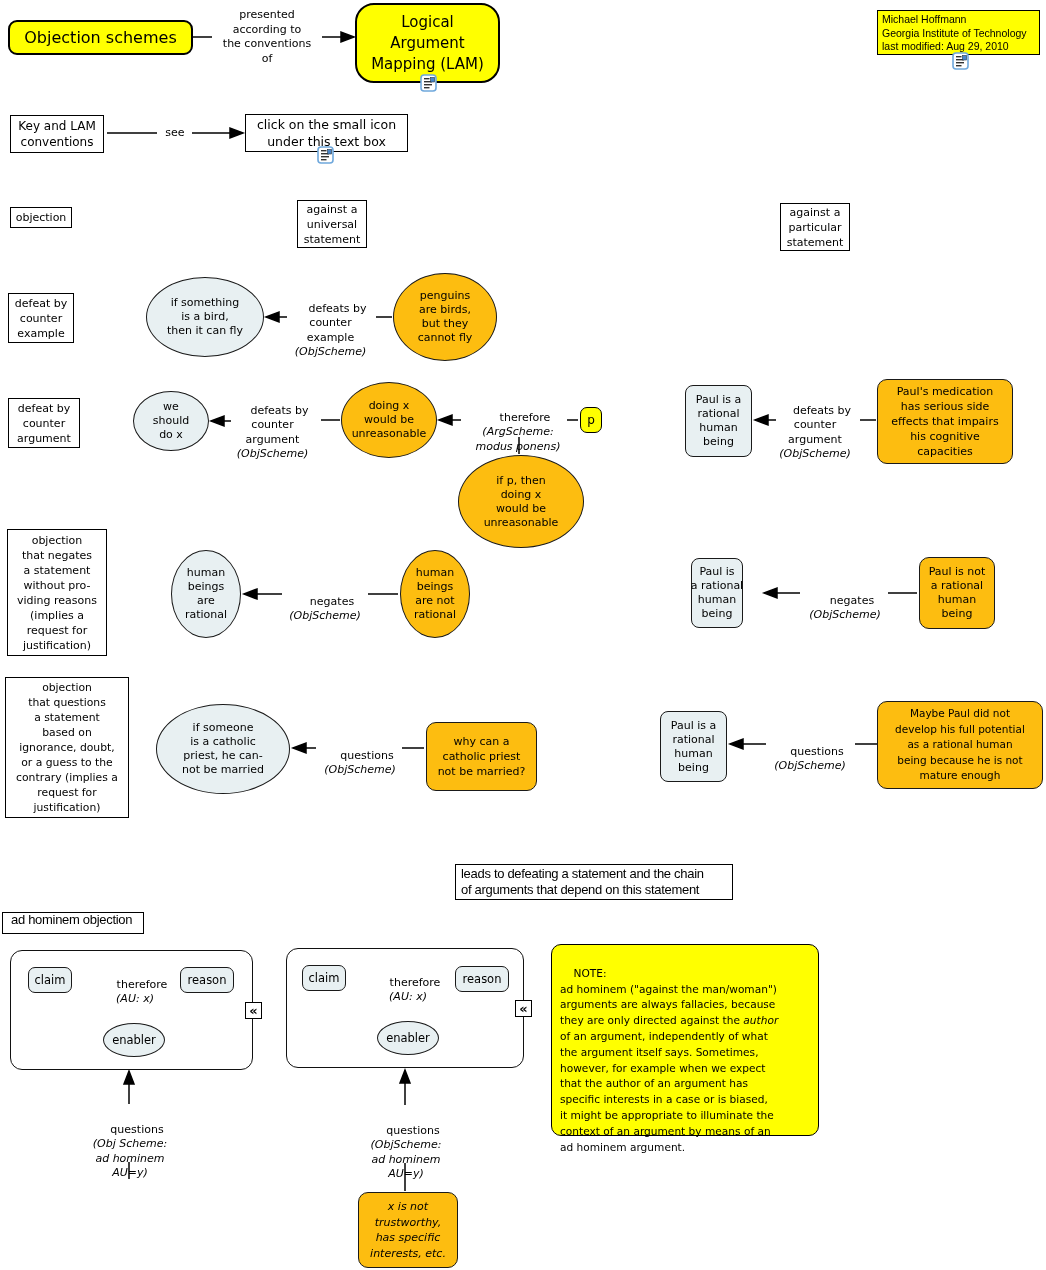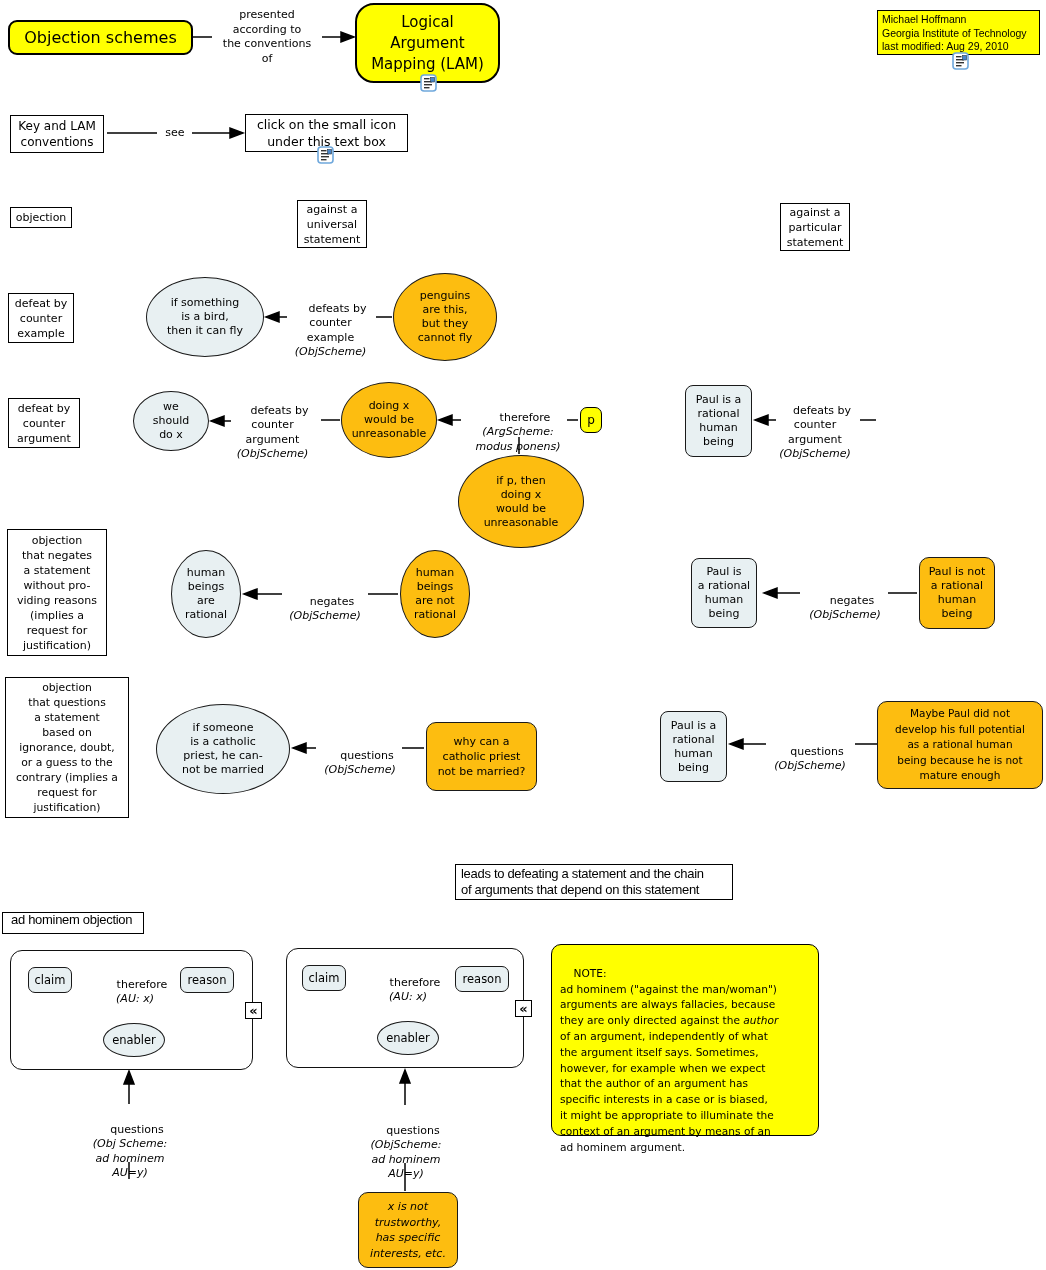--- a/index.html
+++ b/index.html
@@ -151,21 +151,21 @@
 example</div>
   <div class="n blue-e" style="left:146px;top:277px;width:118px;height:80px;">if something
 is a bird,
 then it can fly</div>
   <div class="lbl" style="left:288px;top:287px;width:85px;">
     <span>defeats by
 counter
 example</span><span class="scheme">(ObjScheme)</span>
   </div>
   <div class="n orange-e" style="left:393px;top:273px;width:104px;height:88px;">penguins
-are this,
+are birds,
 but they
 cannot fly</div>
 
   <div class="n wbox" style="left:8px;top:398px;width:72px;height:50px;line-height:15px;">defeat by
 counter
 argument</div>
   <div class="n blue-e" style="left:133px;top:391px;width:76px;height:60px;">we
 should
 do x</div>
   <div class="lbl" style="left:230px;top:389px;width:85px;">
@@ -188,41 +188,46 @@
 
   <div class="n blue-r" style="left:685px;top:385px;width:67px;height:72px;">Paul is a
 rational
 human
 being</div>
   <div class="lbl" style="left:772px;top:389px;width:86px;">
     <span>defeats by
 counter
 argument</span><span class="scheme">(ObjScheme)</span>
   </div>
+  <div class="n orange-r" style="left:877px;top:379px;width:136px;height:85px;line-height:15px;">Paul's medication
+has serious side
+effects that impairs
+his cognitive
+capacities</div>
 
   <div class="n wbox" style="left:7px;top:529px;width:100px;height:127px;line-height:15px;">objection
 that negates
 a statement
 without pro-
 viding reasons
 (implies a
 request for
 justification)</div>
   <div class="n blue-e" style="left:171px;top:550px;width:70px;height:88px;">human
 beings
 are
 rational</div>
   <div class="lbl" style="left:283px;top:580px;width:84px;">
     <span>negates</span><span class="scheme">(ObjScheme)</span>
   </div>
   <div class="n orange-e" style="left:400px;top:550px;width:70px;height:88px;">human
 beings
 are not
 rational</div>
-  <div class="n blue-r" style="left:691px;top:558px;width:66px;height:70px;">Paul is
+  <div class="n blue-r" style="left:691px;top:558px;width:52px;height:70px;">Paul is
 a rational
 human
 being</div>
   <div class="lbl" style="left:803px;top:579px;width:84px;">
     <span>negates</span><span class="scheme">(ObjScheme)</span>
   </div>
   <div class="n orange-r" style="left:919px;top:557px;width:76px;height:72px;">Paul is not
 a rational
 human
 being</div>

